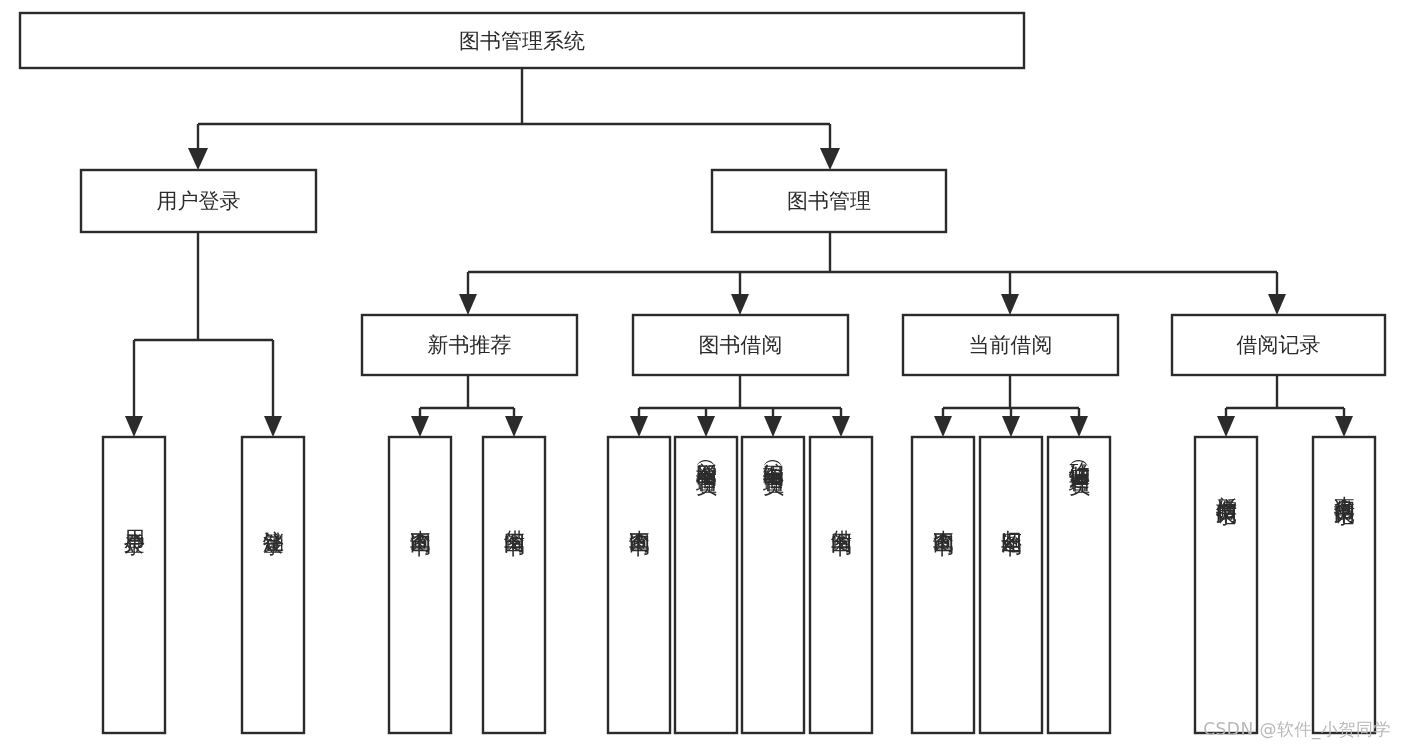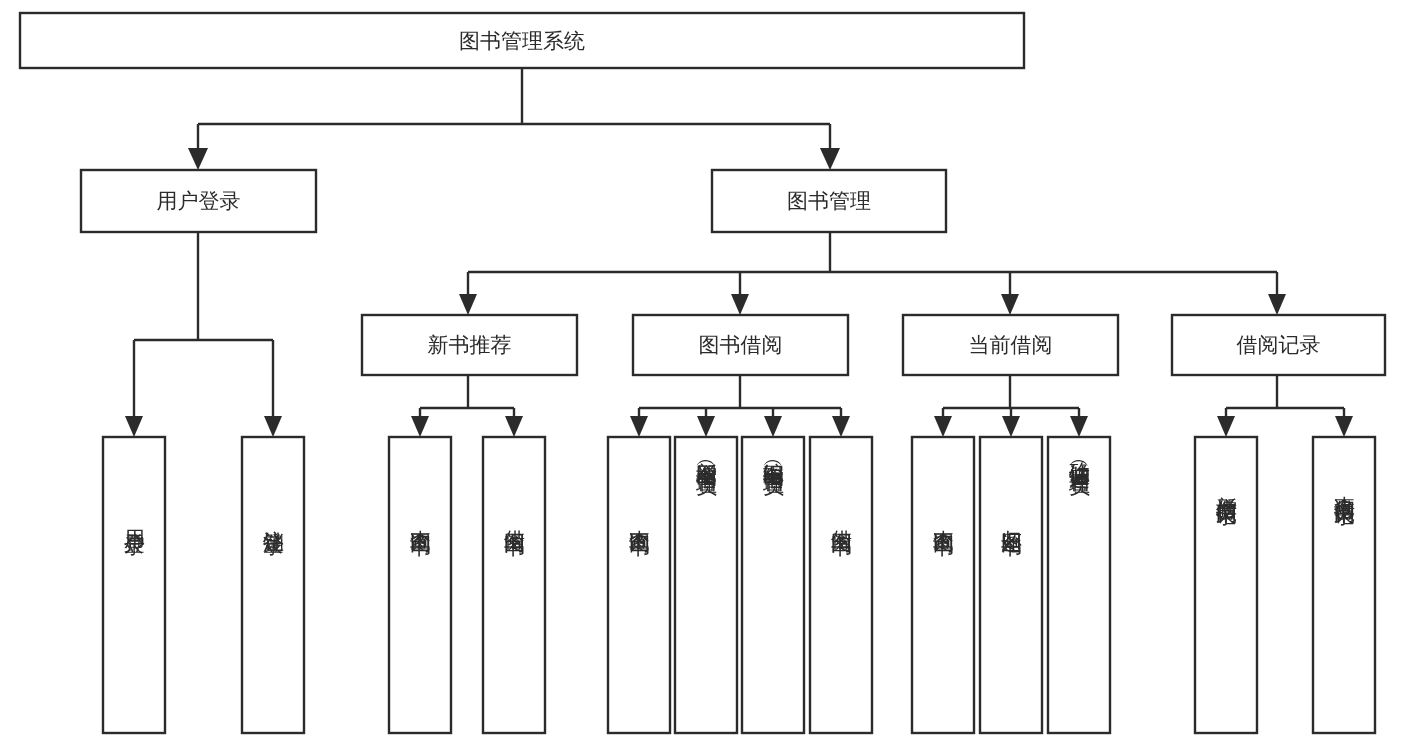--- a/index.html
+++ b/index.html
@@ -263,14 +263,15 @@
   </div>
 
   <div class="leaf-label-wrap" style="left:1195px; top:437px; width:62px; height:296px; padding-top:42px;">
     <span class="leaf-label">新增借阅记录</span>
   </div>
 
   <div class="leaf-label-wrap" style="left:1313px; top:437px; width:62px; height:296px; padding-top:42px;">
     <span class="leaf-label">查询借阅记录</span>
   </div>
 
+  <div class="watermark">CSDN @软件_小贺同学</div>
 
 </div>
 
 </body></html>

